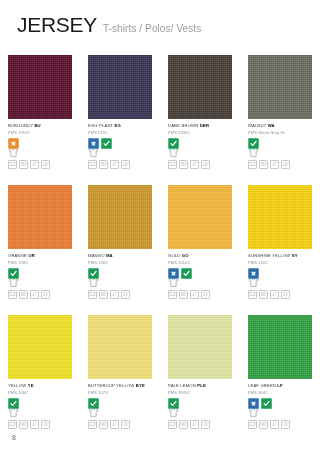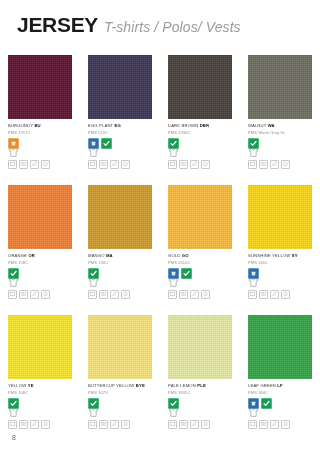--- a/index.html
+++ b/index.html
@@ -20,32 +20,31 @@
   .header {
     position: absolute;
     left: 17px;
     top: 14px;
     display: flex;
     align-items: baseline;
     gap: 6px;
   }
   .header-title {
     font-size: 21px;
-    font-weight: bold;
+    font-weight: normal;
     letter-spacing: -0.3px;
     color: #1a1a1a;
     line-height: 1;
   }
   .header-subtitle {
-    font-size: 14px;
+    font-size: 10px;
     font-weight: normal;
     color: #9b9b9b;
     letter-spacing: 0.1px;
     line-height: 1;
-    font-style: italic;
   }
 
   
   .grid {
     position: absolute;
     left: 0;
     top: 55px;
     width: 320px;
   }
   .row {

